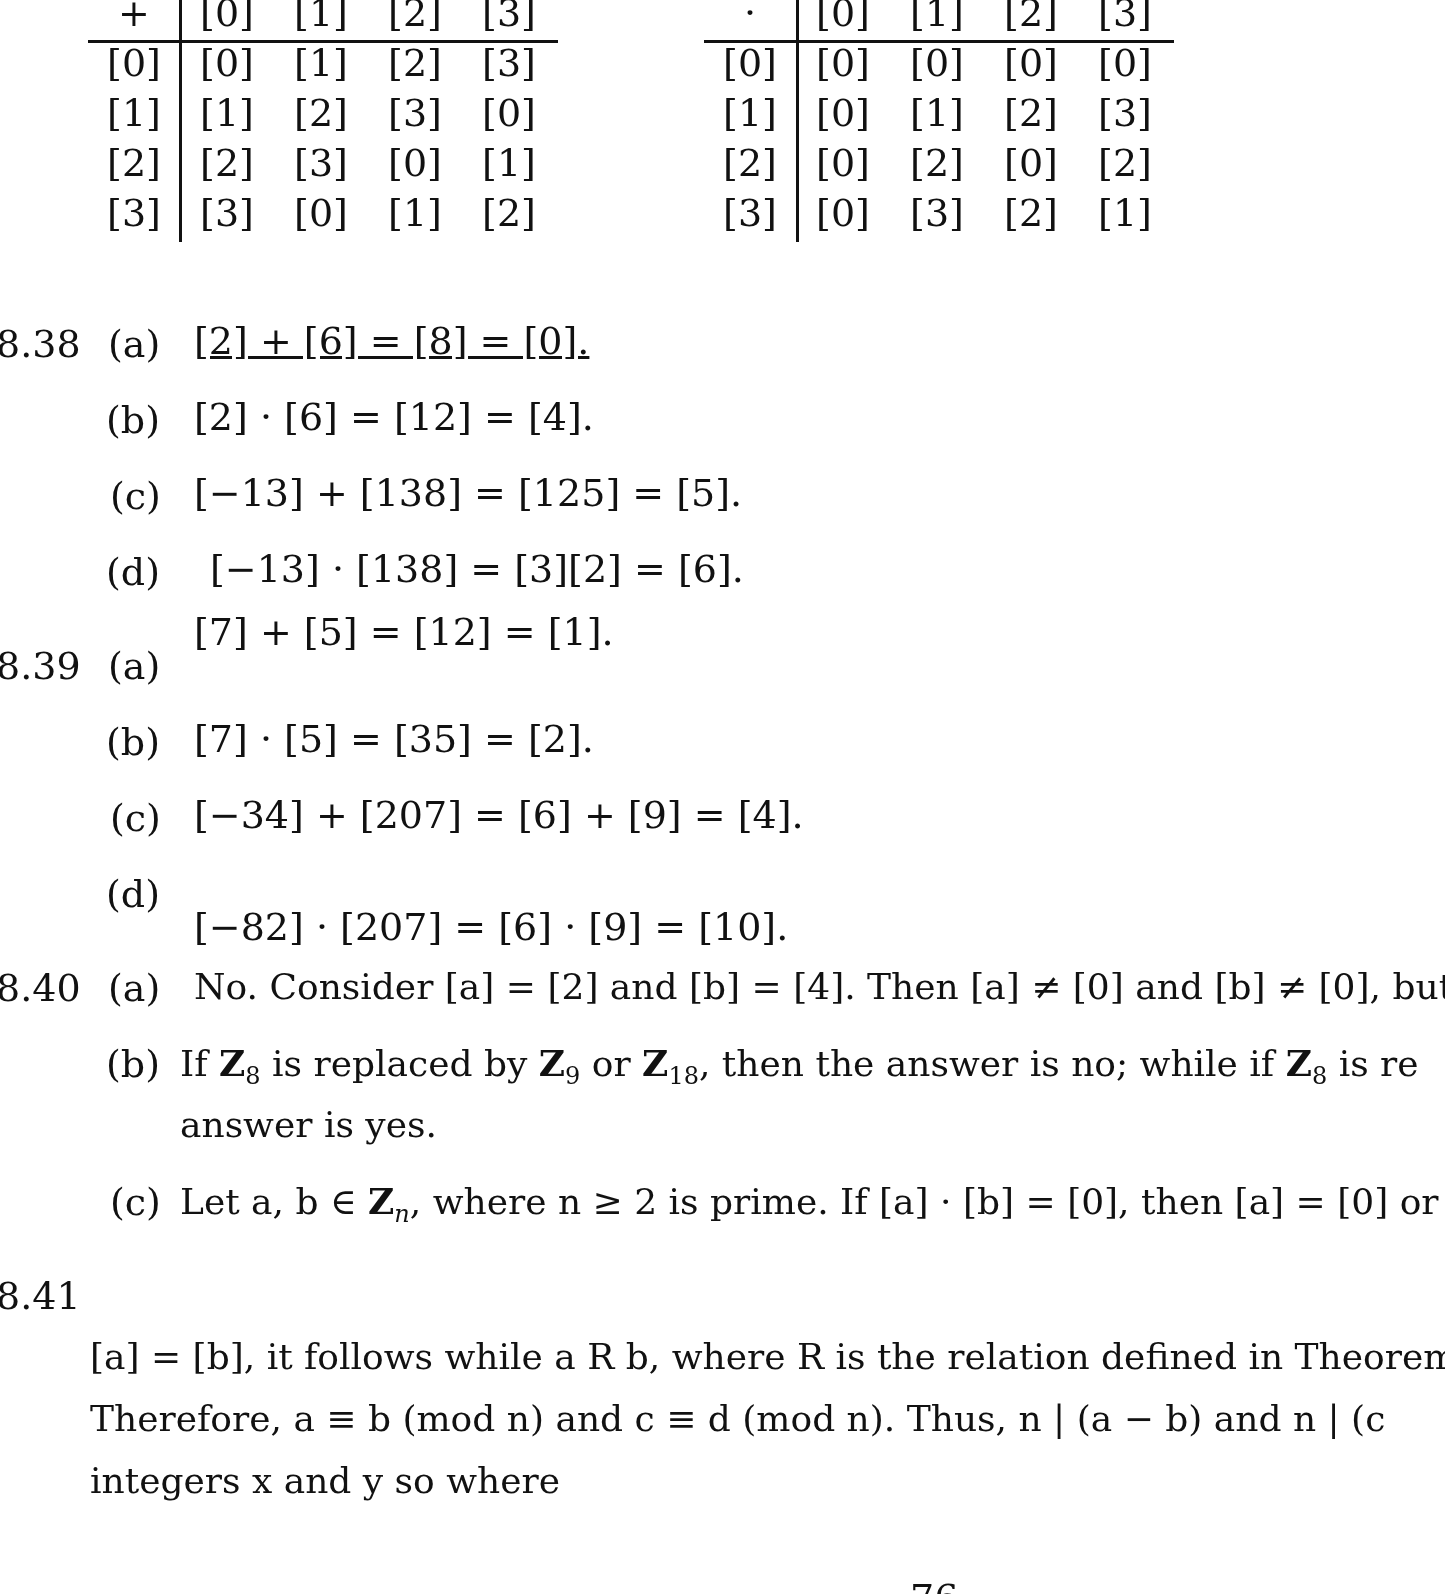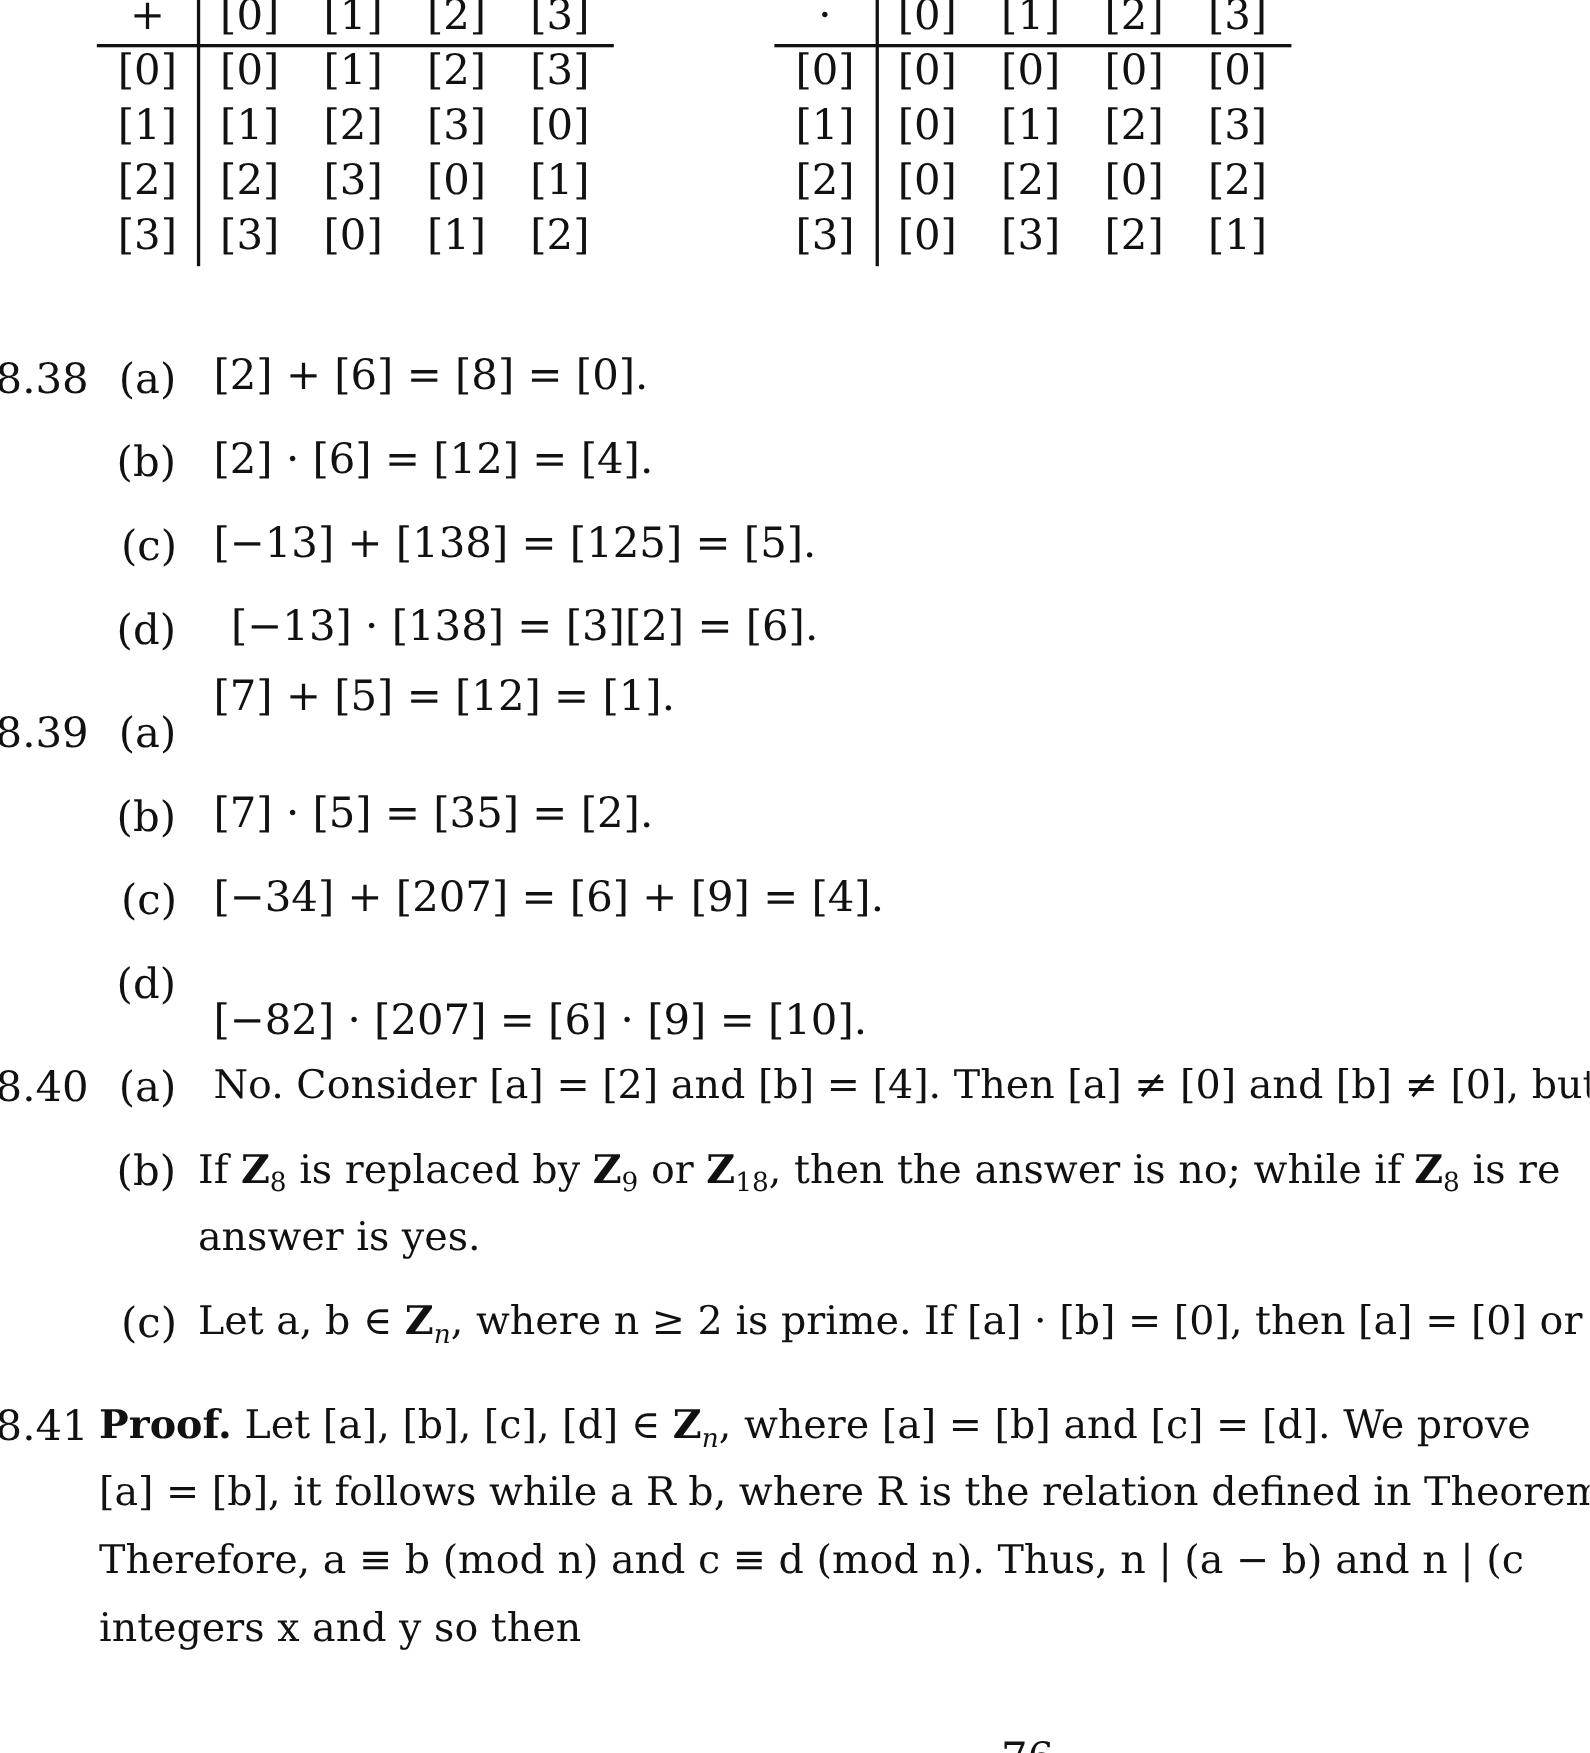--- a/index.html
+++ b/index.html
@@ -113,21 +113,21 @@
         <div class="cell">[2]</div>
         <div class="cell">[1]</div>
       </div>
       <div class="hline" style="width:470px;"></div>
       <div class="vline" style="left:92px;"></div>
     </div>
   </div>
 
   <div class="exnum" style="top:322px;">8.38</div>
   <div class="part-label" style="left:108px; top:322px;">(a)</div>
-  <div class="line" style="left:194px; top:318px;">[2] + [6] = [8] = [0].</div>
+  <div class="line" style="left:194px; top:318px;text-decoration:underline;">[2] + [6] = [8] = [0].</div>
   <div class="part-label" style="left:106px; top:398px;">(b)</div>
   <div class="line" style="left:194px; top:394px;">[2] · [6] = [12] = [4].</div>
   <div class="part-label" style="left:110px; top:474px;">(c)</div>
   <div class="line" style="left:194px; top:470px;">[−13] + [138] = [125] = [5].</div>
   <div class="part-label" style="left:106px; top:550px;">(d)</div>
   <div class="line" style="left:194px; top:546px;margin-left:16px;">[−13] · [138] = [3][2] = [6].</div>
 
   <div class="exnum" style="top:644px;">8.39</div>
   <div class="part-label" style="left:108px; top:644px;">(a)</div>
   <div class="line" style="left:194px; top:609px;">[7] + [5] = [12] = [1].</div>
@@ -143,19 +143,18 @@
   <div class="line text" style="left:194px; top:964px;">No.  Consider [a] = [2] and [b] = [4]. Then [a] ≠ [0] and [b] ≠ [0], but</div>
 
   <div class="part-label" style="left:106px; top:1042px;">(b)</div>
   <div class="line text" style="left:180px; top:1040px;"><span>If </span><span class="bf">Z</span><sub>8</sub><span> is replaced by </span><span class="bf">Z</span><sub>9</sub><span> or </span><span class="bf">Z</span><sub>18</sub><span>, then the answer is no; while if </span><span class="bf">Z</span><sub>8</sub><span> is re</span></div>
   <div class="line text" style="left:180px; top:1102px;">answer is yes.</div>
 
   <div class="part-label" style="left:110px; top:1180px;">(c)</div>
   <div class="line text" style="left:180px; top:1178px;"><span>Let a, b ∈ </span><span class="bf">Z</span><sub class="mi">n</sub><span>, where n ≥ 2 is prime. If [a] · [b] = [0], then [a] = [0] or [</span></div>
 
   <div class="exnum" style="top:1274px;">8.41</div>
-  <div class="line text" style="left:90px; top:1272px;"><span class="bf">Proof.</span><span>  Let [a], [b], [c], [d] ∈ </span><span class="bf">Z</span><sub class="mi">n</sub><span>, where [a] = [b] and [c] = [d].  We prove</span></div>
   <div class="line text" style="left:90px; top:1334px;">[a] = [b], it follows while a R b, where R is the relation defined in Theorem</div>
   <div class="line text" style="left:90px; top:1396px;">Therefore, a ≡ b (mod  n) and c ≡ d (mod  n). Thus, n | (a − b) and n | (c</div>
-  <div class="line text" style="left:90px; top:1458px;">integers x and y so then</div>
+  <div class="line text" style="left:90px; top:1458px;">integers x and y so where</div>
 
   <div class="page-number">76</div>
 </div>
 
 </body></html>

